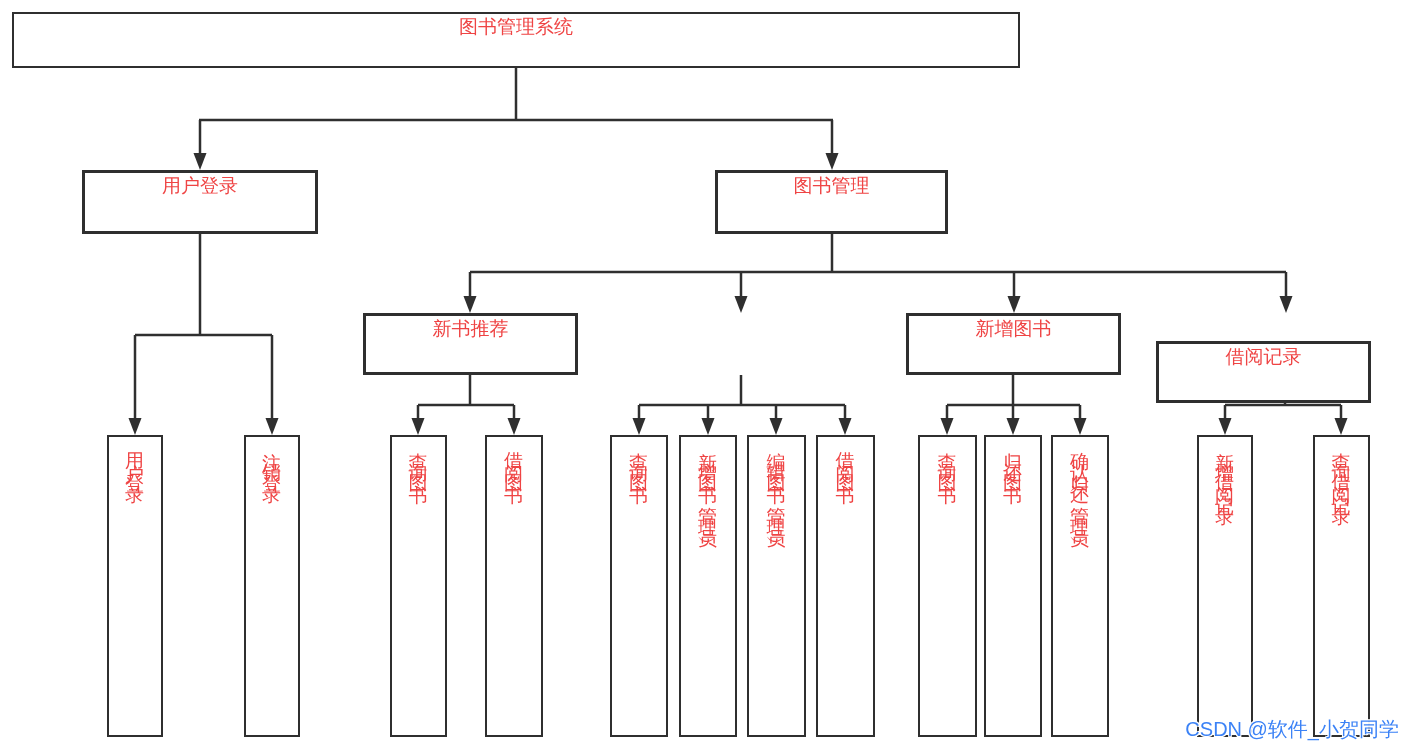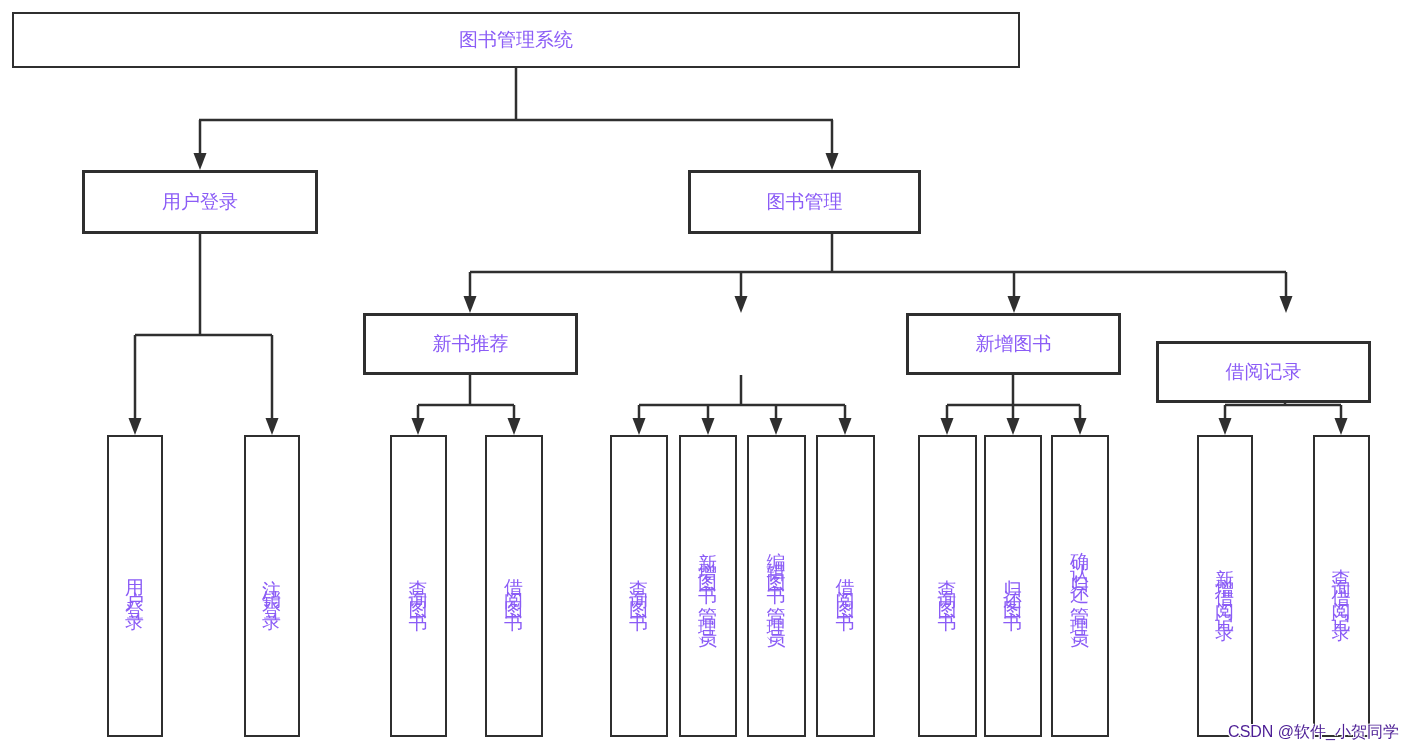--- a/index.html
+++ b/index.html
@@ -19,42 +19,41 @@
     position: absolute;
     left: 0; top: 0;
     width: 1405px; height: 747px;
     z-index: 1;
   }
   .node {
     position: absolute;
     box-sizing: border-box;
     background: #ffffff;
     border: 2px solid #2f2f2f;
-    color: #8b5cf6;
+    color: #ef4444;
     display: flex;
-    align-items: center;
     justify-content: center;
     font-size: 19px;
     z-index: 2;
   }
   .node.bold-border { border-width: 3px; }
   .node.vertical span {
     writing-mode: vertical-rl;
     text-orientation: mixed;
     line-height: 1;
     letter-spacing: 11px;
     white-space: nowrap;
   }
   .watermark {
     position: absolute;
     right: 6px;
     bottom: 4px;
     z-index: 3;
-    font-size: 16px;
-    color: #4c1d95;
+    font-size: 20px;
+    color: #3b82f6;
     text-shadow:
       -1px -1px 0 #ffffff, 1px -1px 0 #ffffff,
       -1px  1px 0 #ffffff, 1px  1px 0 #ffffff;
     white-space: nowrap;
   }
   svg line { stroke: #2f2f2f; stroke-width: 2.5; }
   svg polygon { fill: #2f2f2f; }
 </style>
 </head>
 <body>
@@ -137,21 +136,21 @@
     </g>
   </svg>
 
   <div class="node" style="left:12px; top:12px; width:1008px; height:56px;">
     <span>图书管理系统</span>
   </div>
 
   <div class="node bold-border" style="left:82px; top:170px; width:236px; height:64px;">
     <span>用户登录</span>
   </div>
-  <div class="node bold-border" style="left:688px; top:170px; width:233px; height:64px;">
+  <div class="node bold-border" style="left:715px; top:170px; width:233px; height:64px;">
     <span>图书管理</span>
   </div>
 
   <div class="node bold-border" style="left:363px; top:313px; width:215px; height:62px;font-family:Liberation Mono, monospace;">
     <span>新书推荐</span>
   </div>
   <div class="node bold-border" style="left:906px; top:313px; width:215px; height:62px;">
     <span>新增图书</span>
   </div>
   <div class="node bold-border" style="left:1156px; top:313px; width:215px; height:62px;margin-top:28px;">

